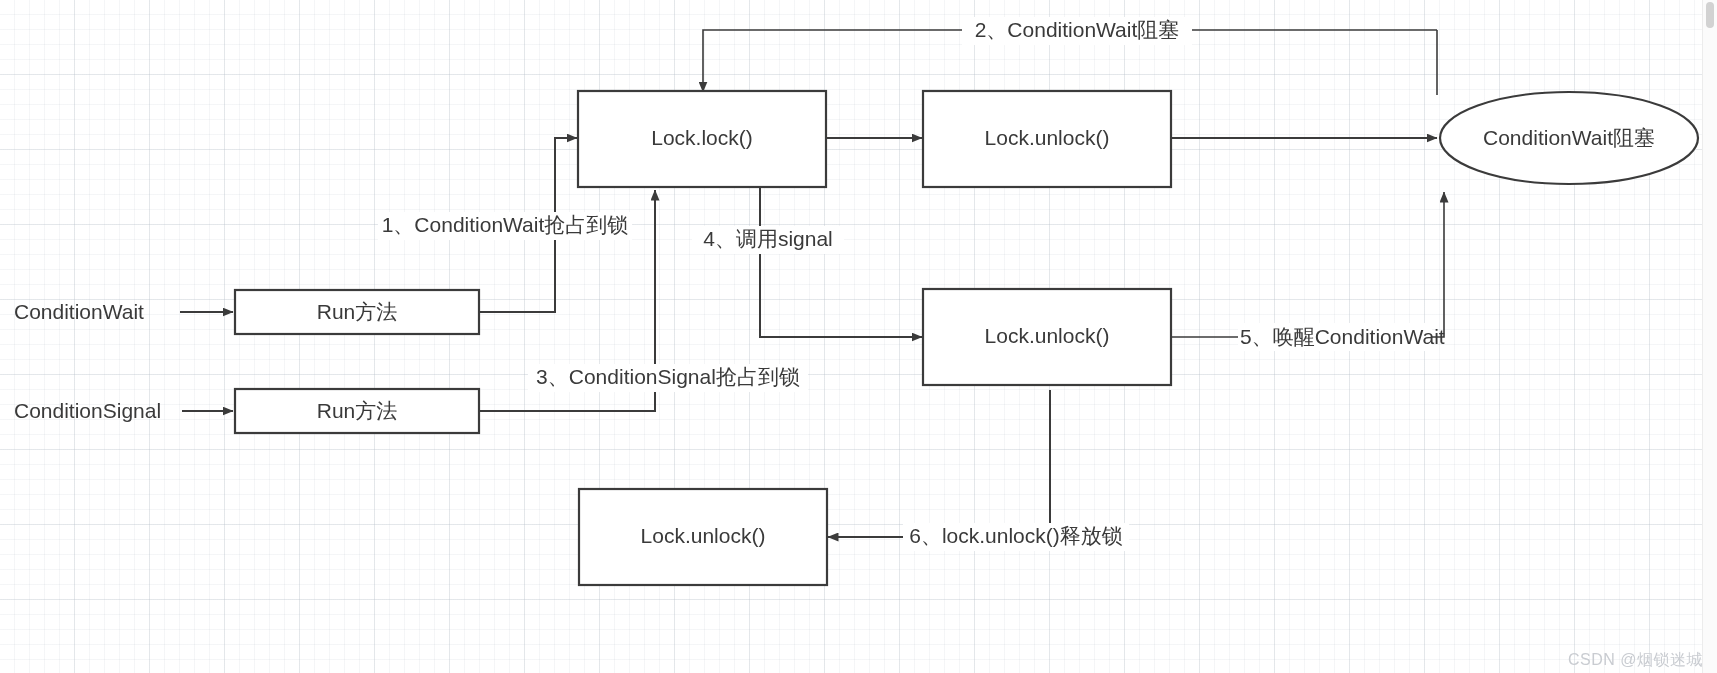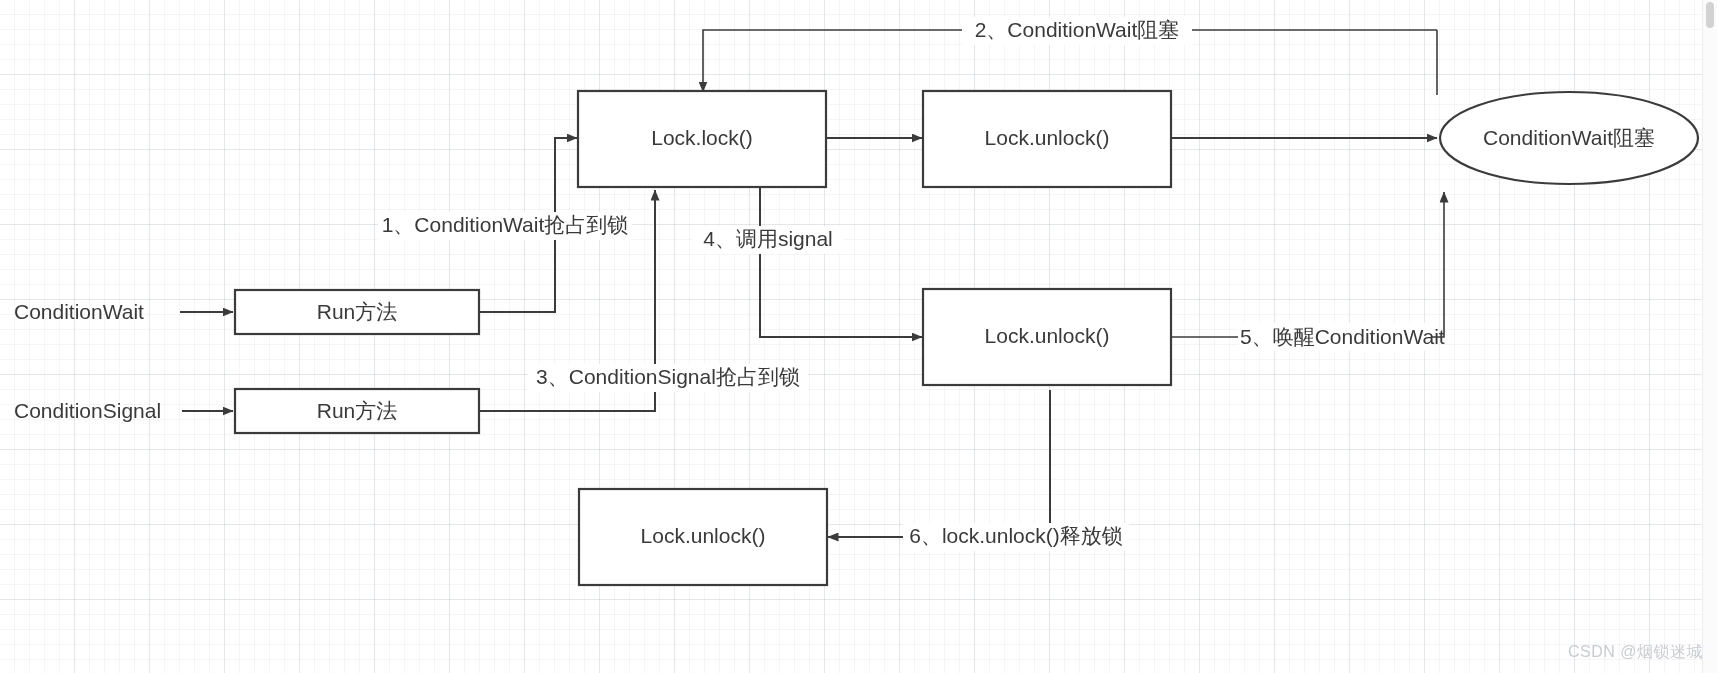--- a/index.html
+++ b/index.html
@@ -65,21 +65,21 @@
     dominant-baseline: middle;
   }
   .edge-label-start {
     font-size: 21px;
     text-anchor: start;
     dominant-baseline: middle;
   }
   .watermark {
     position: absolute;
     right: 14px;
-    bottom: 10px;
+    bottom: 2px;
     font-size: 16px;
     color: #c9ccd1;
     letter-spacing: 0.5px;
     white-space: nowrap;
   }
   .scroll-track {
     position: absolute;
     top: 0;
     right: 0;
     width: 14px;

